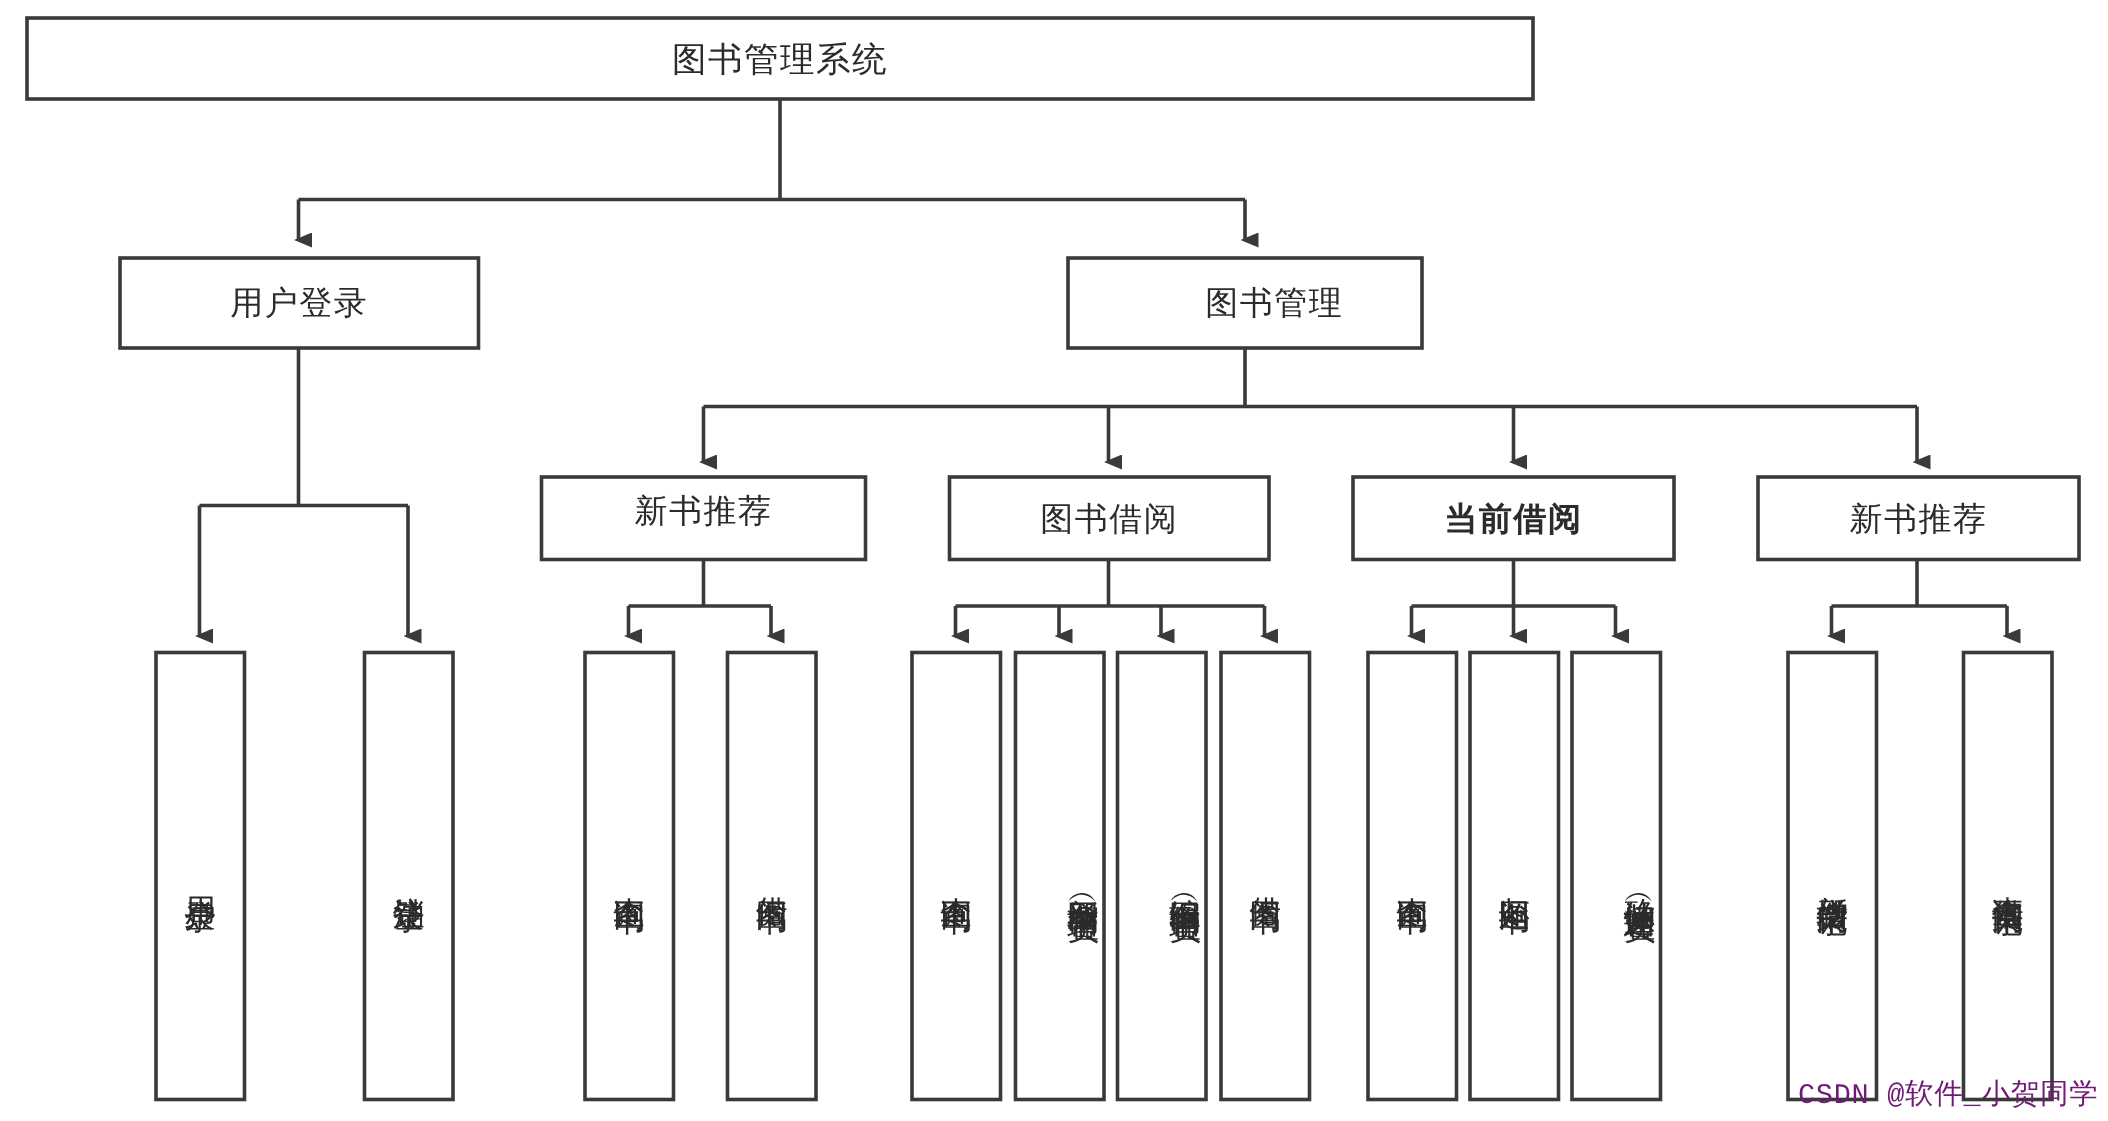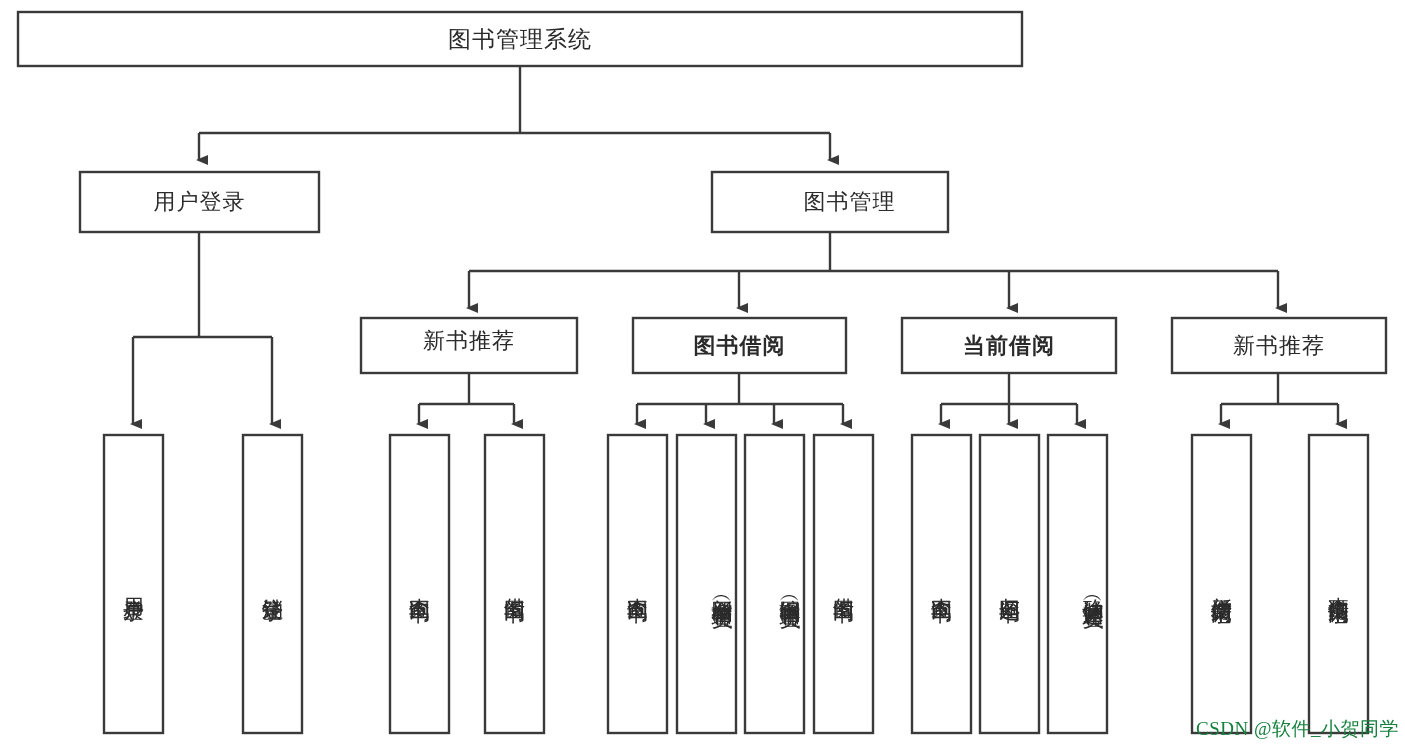--- a/index.html
+++ b/index.html
@@ -72,23 +72,23 @@
     font-size: 22px;
     color: #2b2b2b;
     letter-spacing: 1px;
     white-space: nowrap;
     pointer-events: none;
   }
   #watermark {
     position: absolute;
     right: 6px;
     bottom: 5px;
-    font-family: Liberation Serif, serif;
+    font-family: Liberation Mono, monospace;
     font-size: 19px;
-    color: #15803d;
+    color: #701a75;
     letter-spacing: 0.5px;
     user-select: none;
     white-space: nowrap;
   }
 </style>
 </head>
 <body>
 
 <div id="diagram-root">
 
@@ -169,21 +169,21 @@
     <rect class="node-box" x="1192" y="435" width="59" height="298"></rect>
     <rect class="node-box" x="1309" y="435" width="59" height="298"></rect>
   </svg>
 
   <div class="hlabel-wrap" style="left:18px; top:12px; width:1004px; height:54px; font-size:23px;">图书管理系统</div>
 
   <div class="hlabel-wrap" style="left:80px; top:172px; width:239px; height:60px;">用户登录</div>
   <div class="hlabel-wrap" style="left:712px; top:172px; width:275px; height:60px;">图书管理</div>
 
   <div class="hlabel-wrap" style="left:361px; top:318px; width:216px; height:46px;text-align:right;">新书推荐</div>
-  <div class="hlabel-wrap" style="left:633px; top:318px; width:213px; height:55px;font-weight:bold;">图书借阅</div>
+  <div class="hlabel-wrap" style="left:633px; top:318px; width:213px; height:55px;">图书借阅</div>
   <div class="hlabel-wrap" style="left:902px; top:318px; width:214px; height:55px;font-weight:bold;">当前借阅</div>
   <div class="hlabel-wrap" style="left:1172px; top:318px; width:214px; height:55px;">新书推荐</div>
 
   <div class="vlabel-wrap" style="left:104px; top:435px; width:59px; height:298px;">用户登录</div>
   <div class="vlabel-wrap" style="left:243px; top:435px; width:59px; height:298px;">注销登录</div>
 
   <div class="vlabel-wrap" style="left:390px; top:435px; width:59px; height:298px;">查询图书</div>
   <div class="vlabel-wrap" style="left:485px; top:435px; width:59px; height:298px;">借阅图书</div>
 
   <div class="vlabel-wrap" style="left:608px; top:435px; width:59px; height:298px;">查询图书</div>

